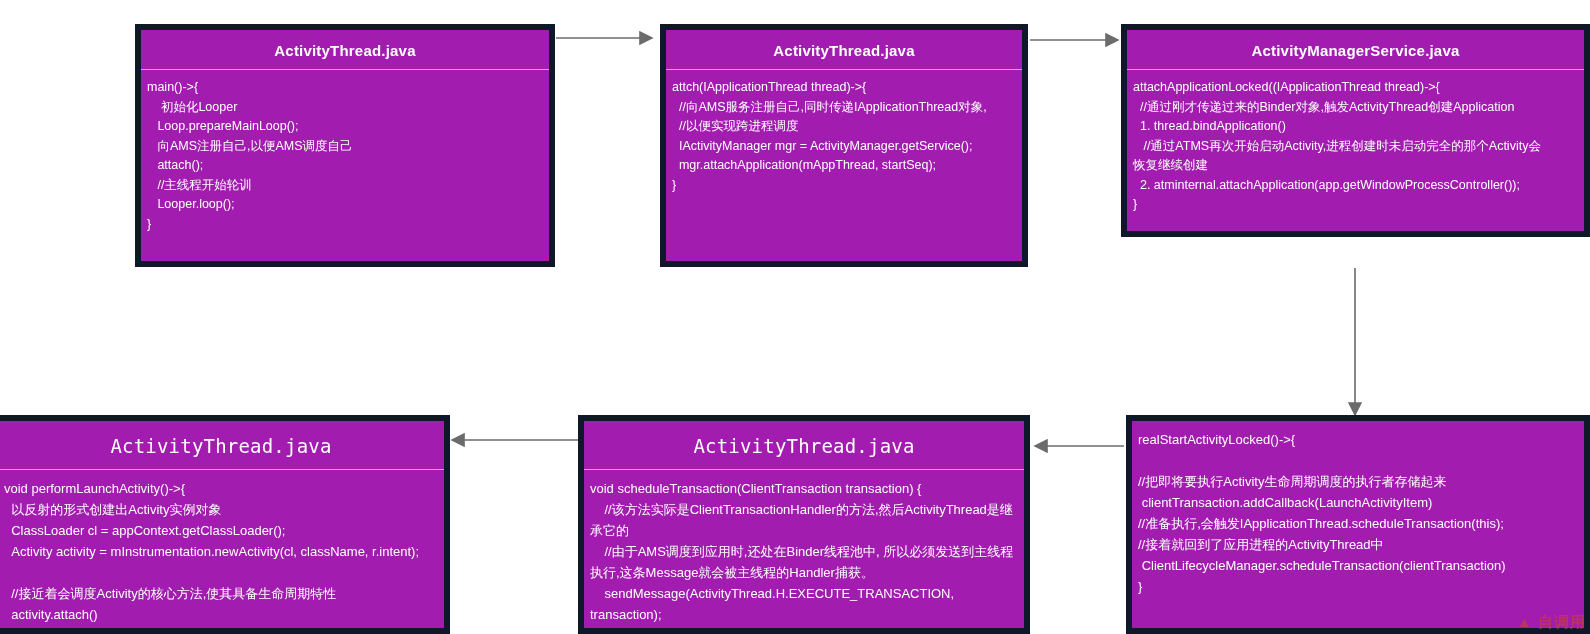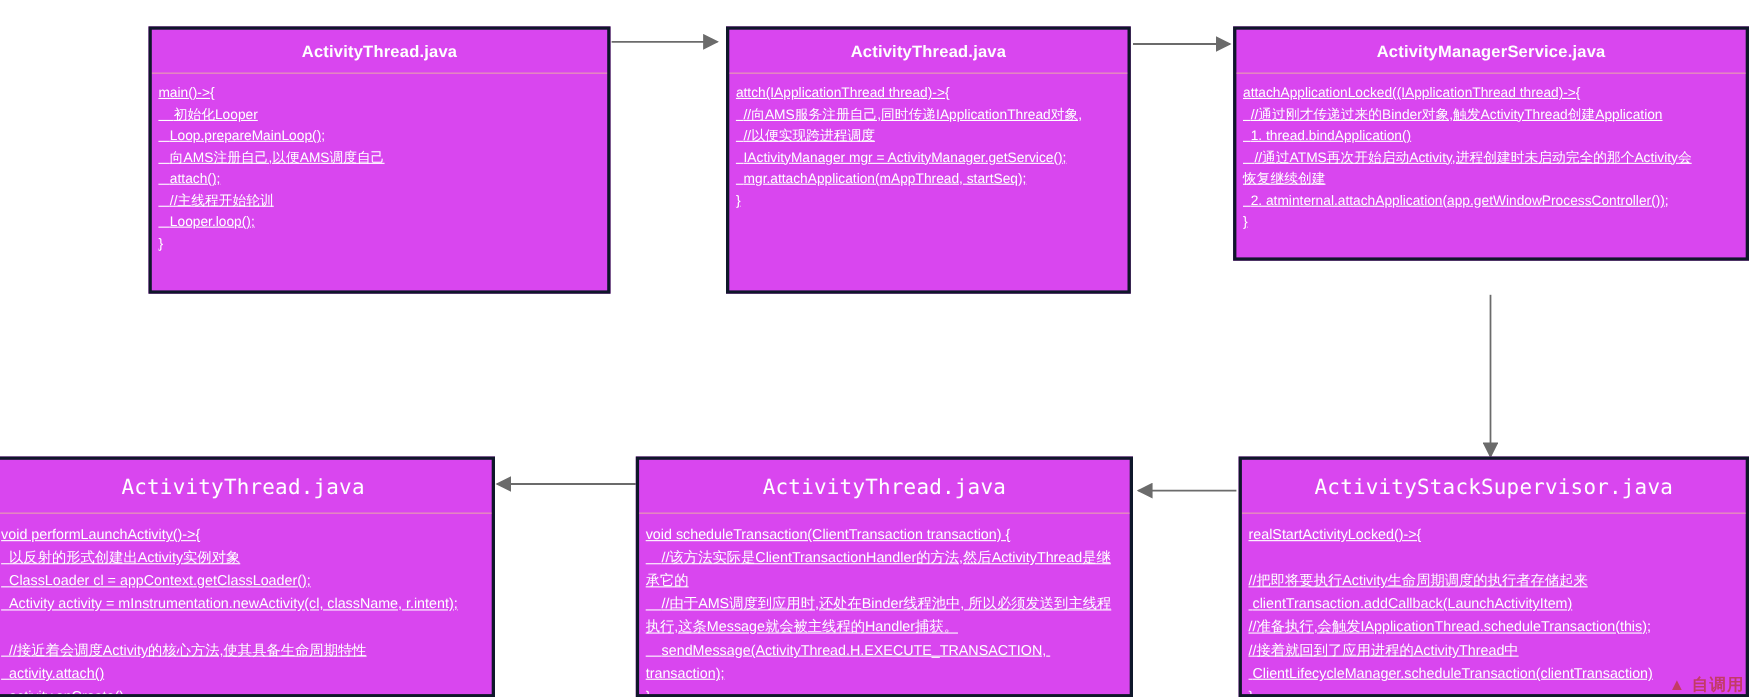--- a/index.html
+++ b/index.html
@@ -15,22 +15,22 @@
     font-family: "Liberation Sans", sans-serif;
   }
   #canvas {
     position: absolute;
     left: 0; top: 0;
     width: 1590px;
     height: 634px;
   }
   .card {
     position: absolute;
-    background: #d946ef;
-    border: 3px solid #0f172a;
+    background: #a21caf;
+    border: 6px solid #0f172a;
     box-sizing: border-box;
     color: #ffffff;
     overflow: hidden;
   }
   .card-title {
     text-align: center;
     font-size: 15px;
     font-weight: bold;
     padding: 12px 6px 10px 6px;
     border-bottom: 1px solid #e8a0ae;
@@ -42,21 +42,20 @@
     font-weight: normal;
     font-family: "DejaVu Sans Mono", monospace;
     padding: 14px 6px 12px 6px;
   }
   .card-body {
     padding: 8px 6px 8px 6px;
     font-size: 12.5px;
     line-height: 19.5px;
     white-space: pre-wrap;
     word-break: break-word;
-    text-decoration: underline;
   }
   .card-body.wide {
     font-size: 13px;
     line-height: 21px;
   }
   svg.arrows {
     position: absolute;
     left: 0; top: 0;
     width: 1590px;
     height: 634px;
@@ -118,21 +117,20 @@
     <div class="card-body">attachApplicationLocked((IApplicationThread thread)-&gt;{
   //通过刚才传递过来的Binder对象,触发ActivityThread创建Application
   1. thread.bindApplication()
    //通过ATMS再次开始启动Activity,进程创建时未启动完全的那个Activity会
 恢复继续创建
   2. atminternal.attachApplication(app.getWindowProcessController());
 }</div>
   </div>
 
   <div class="card" style="left:1126px; top:415px; width:464px; height:219px;">
-    <div class="card-title big">ActivityStackSupervisor.java</div>
     <div class="card-body wide">realStartActivityLocked()-&gt;{
 
 //把即将要执行Activity生命周期调度的执行者存储起来
  clientTransaction.addCallback(LaunchActivityItem)
 //准备执行,会触发IApplicationThread.scheduleTransaction(this);
 //接着就回到了应用进程的ActivityThread中
  ClientLifecycleManager.scheduleTransaction(clientTransaction)
 }</div>
   </div>
 

